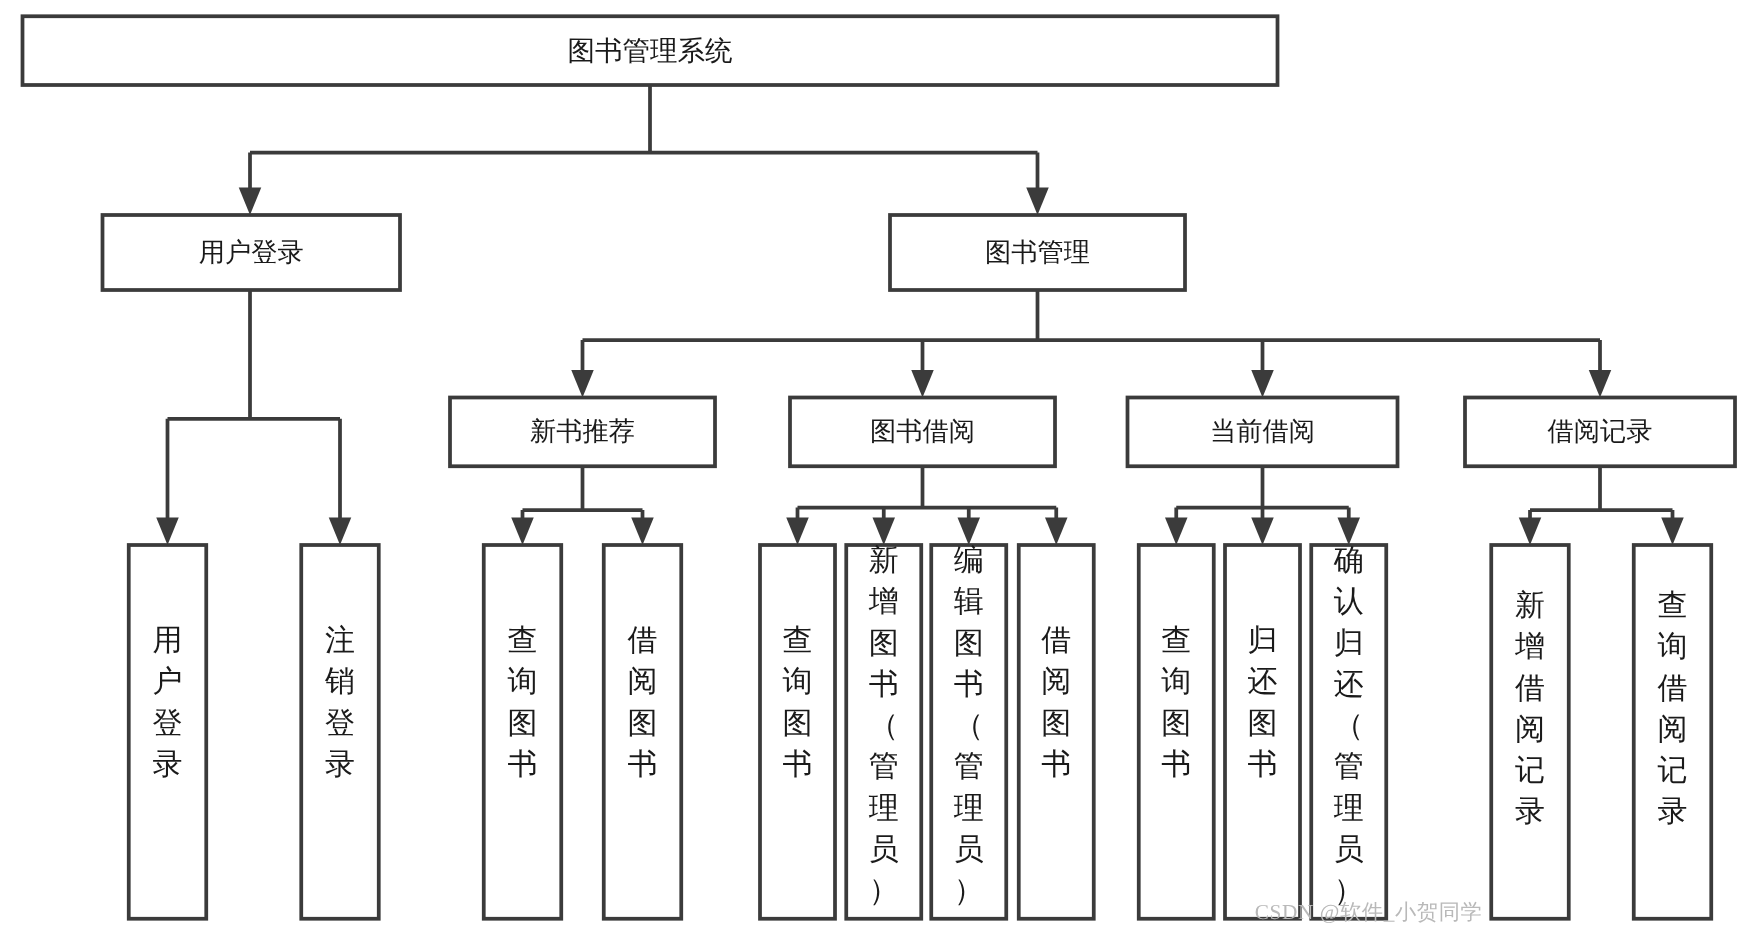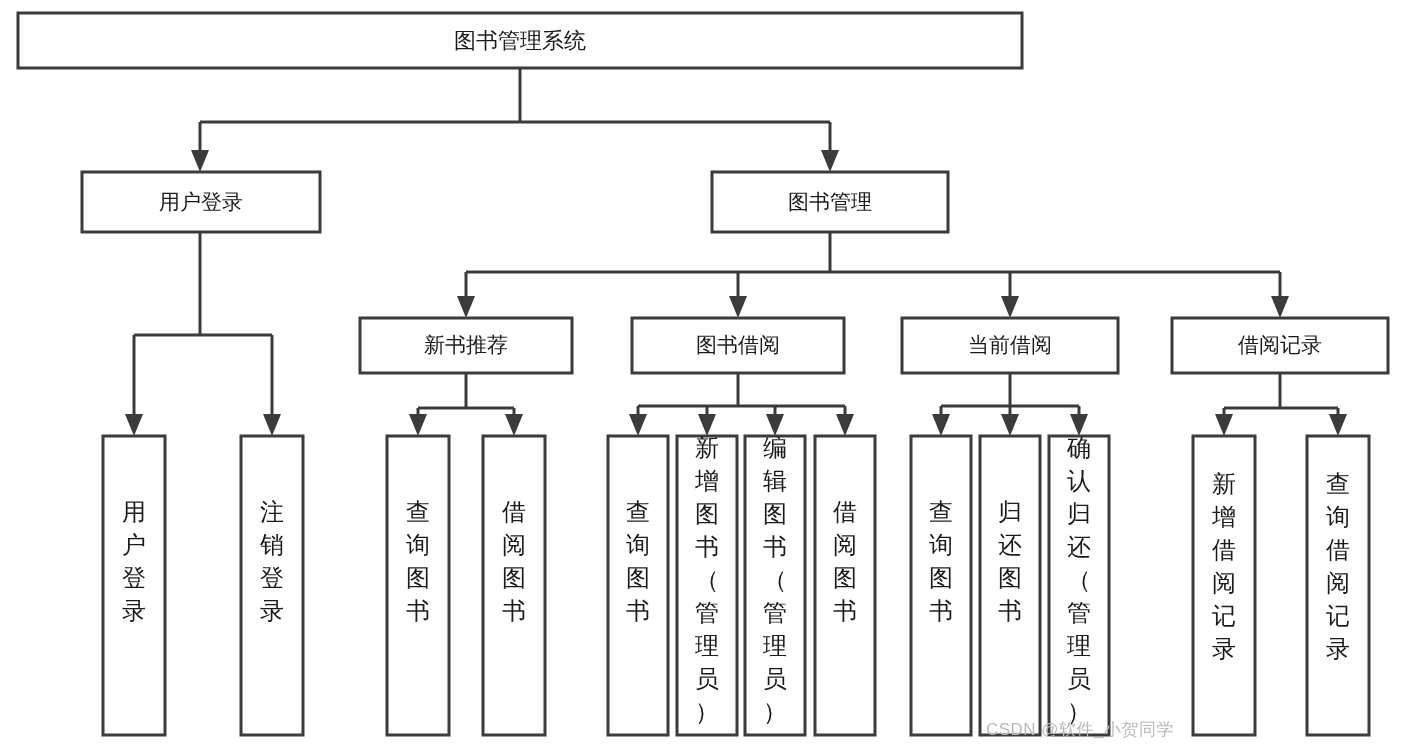--- a/index.html
+++ b/index.html
@@ -55,23 +55,23 @@
     stroke-width: 3;
     fill: none;
     stroke-linecap: butt;
   }
   .arrow-head {
     fill: #3b3b3b;
     stroke: none;
   }
   .watermark {
     position: absolute;
-    right: 12px;
+    right: 0;
     bottom: 6px;
-    font-family: Liberation Sans, sans-serif;
+    font-family: Liberation Serif, serif;
     font-size: 17px;
     color: #b9b9b9;
     white-space: nowrap;
     letter-spacing: 0.5px;
     user-select: none;
   }
 </style>
 </head>
 <body>
 

